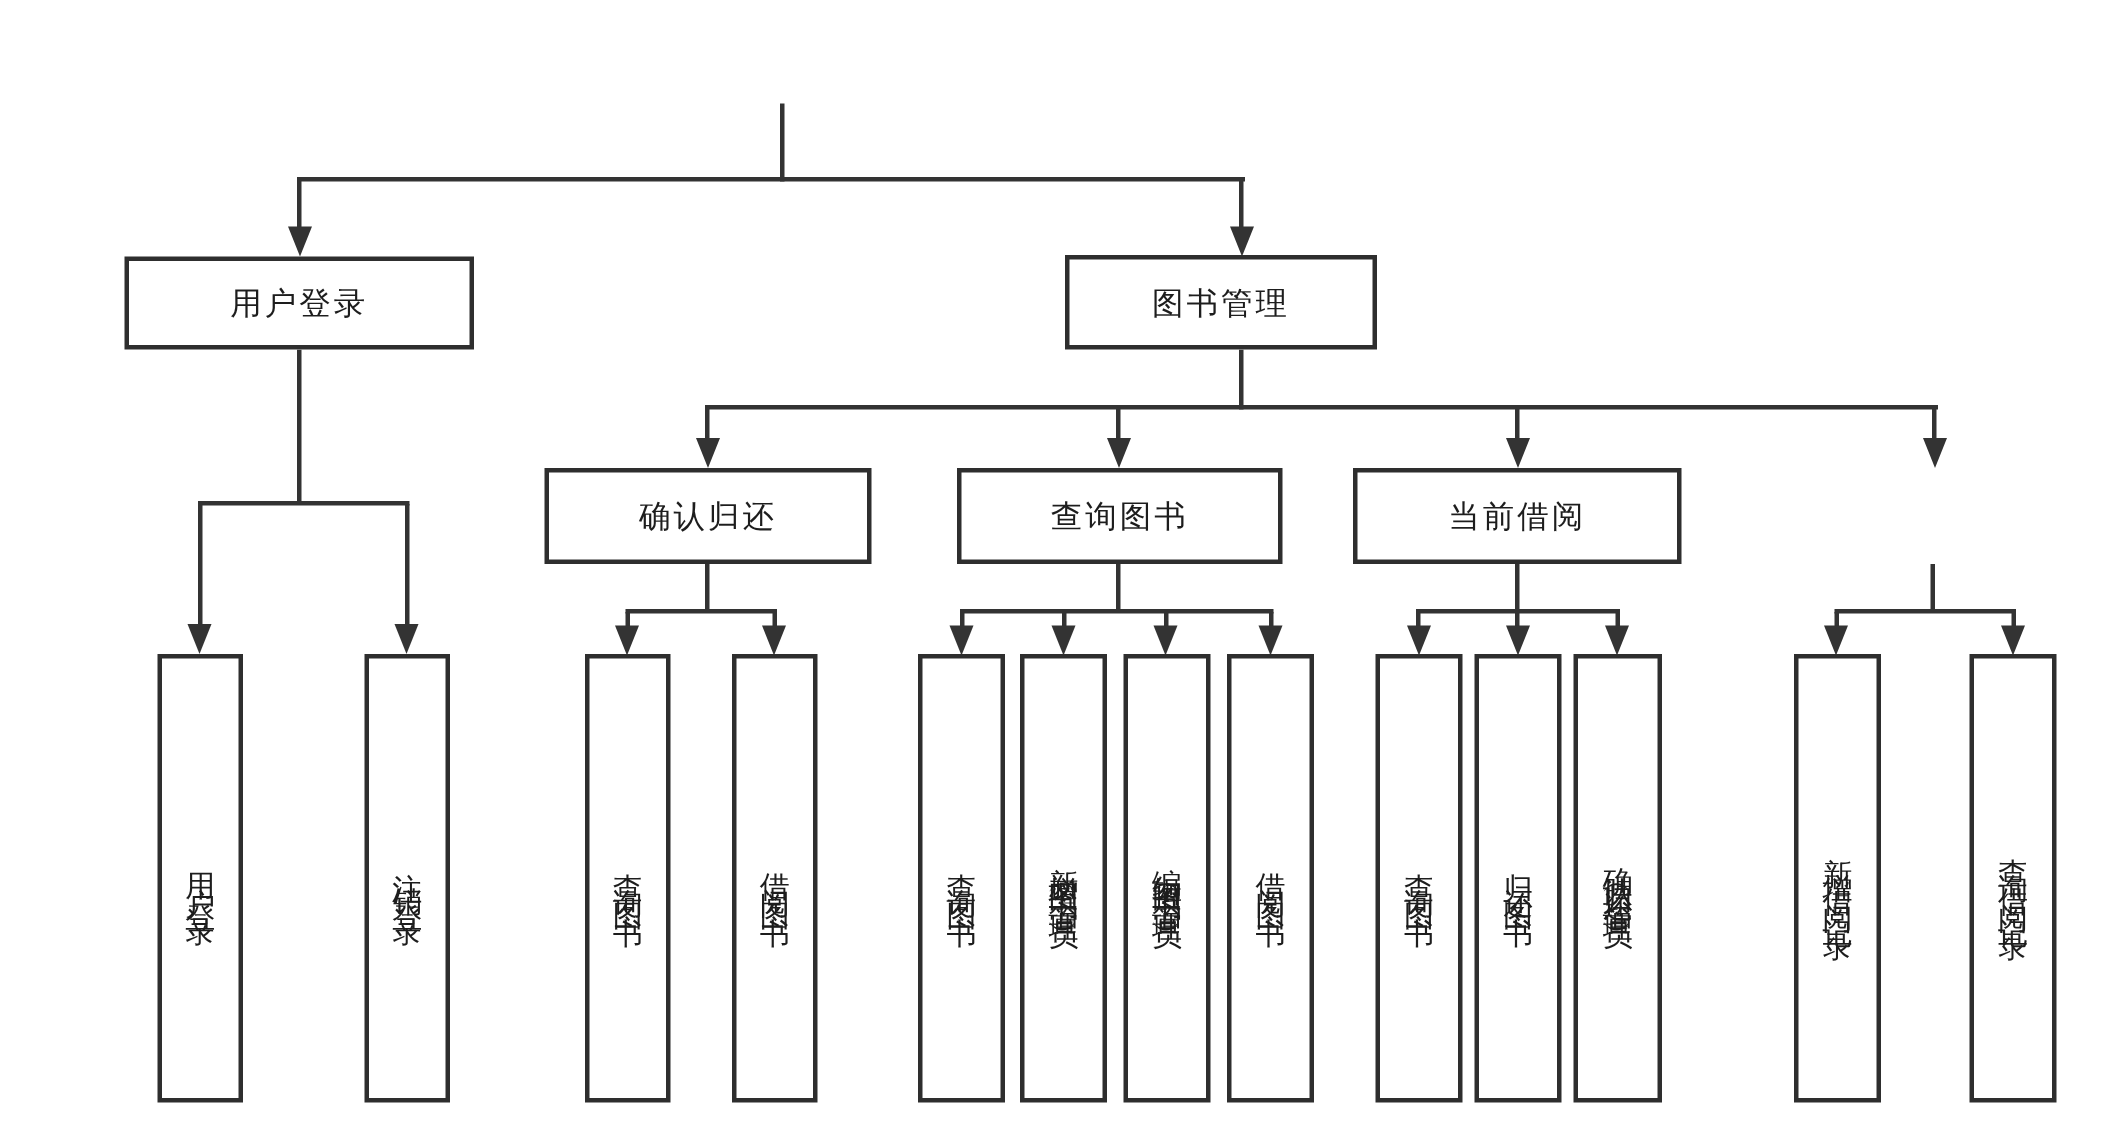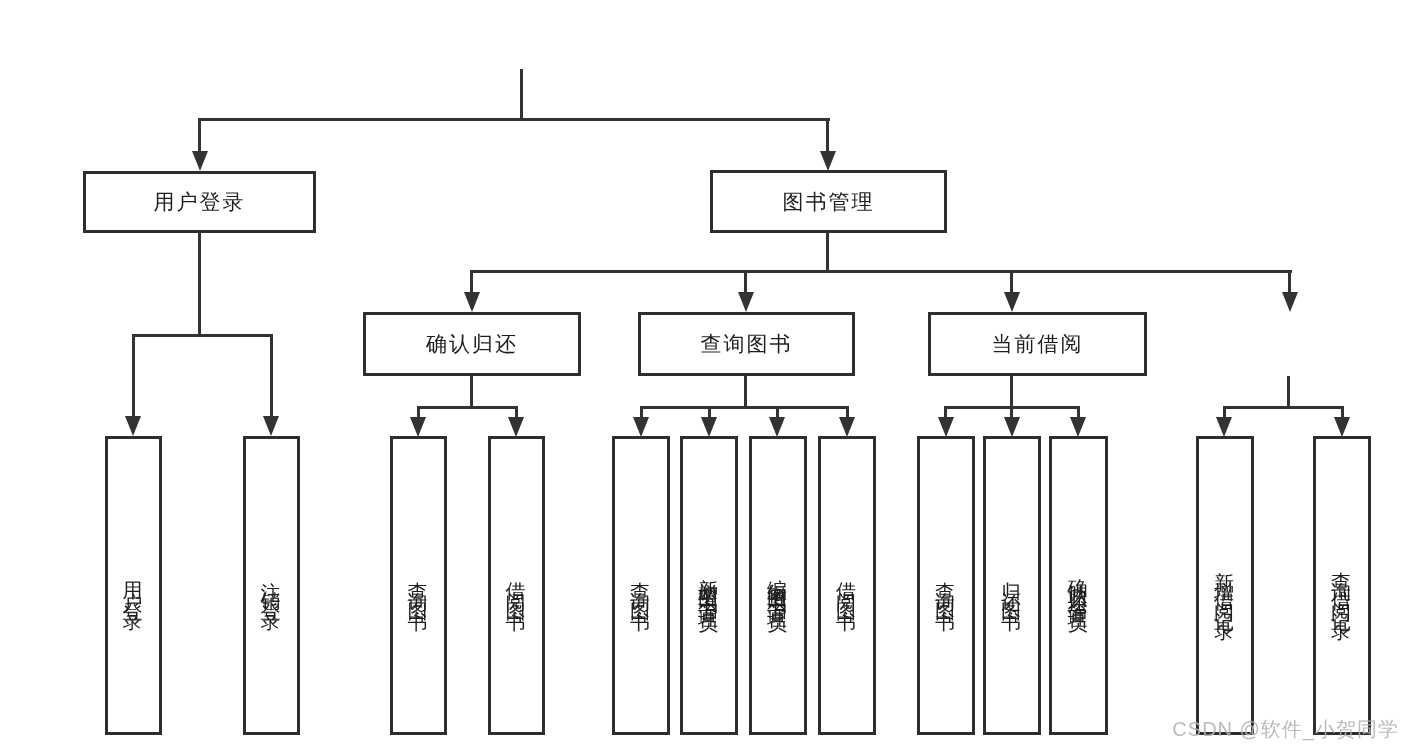--- a/index.html
+++ b/index.html
@@ -60,21 +60,21 @@
 
 
   <div class="ln" style="left:520px; top:69px;  width:3px;  height:52px;"></div>
   <div class="ln" style="left:198px; top:118px; width:632px; height:3px;"></div>
   <div class="ln" style="left:198px; top:120px; width:3px;  height:34px;"></div>
   <div class="ln" style="left:826px; top:120px; width:3px;  height:34px;"></div>
   <div class="ar" style="left:192px; top:151px;"></div>
   <div class="ar" style="left:820px; top:151px;"></div>
 
   <div class="box hbox" style="left:83px;  top:171px; width:233px; height:62px;">用户登录</div>
-  <div class="box hbox" style="left:710px; top:170px; width:237px; height:63px;">图书管理</div>
+  <div class="box hbox" style="left:710px; top:170px; width:208px; height:63px;">图书管理</div>
 
   <div class="ln" style="left:198px; top:233px; width:3px;   height:103px;"></div>
   <div class="ln" style="left:132px; top:334px; width:141px; height:3px;"></div>
   <div class="ln" style="left:132px; top:336px; width:3px;   height:82px;"></div>
   <div class="ln" style="left:270px; top:336px; width:3px;   height:82px;"></div>
   <div class="ar" style="left:125px; top:416px;"></div>
   <div class="ar" style="left:263px; top:416px;"></div>
 
   <div class="ln" style="left:826px; top:233px; width:3px;   height:40px;"></div>
   <div class="ln" style="left:470px; top:270px; width:822px; height:3px;"></div>
@@ -82,21 +82,21 @@
   <div class="ln" style="left:744px;  top:272px; width:3px; height:22px;"></div>
   <div class="ln" style="left:1010px; top:272px; width:3px; height:22px;"></div>
   <div class="ln" style="left:1288px; top:272px; width:3px; height:22px;"></div>
   <div class="ar" style="left:464px;  top:292px;"></div>
   <div class="ar" style="left:738px;  top:292px;"></div>
   <div class="ar" style="left:1004px; top:292px;"></div>
   <div class="ar" style="left:1282px; top:292px;"></div>
 
   <div class="box hbox" style="left:363px;  top:312px; width:218px; height:64px;">确认归还</div>
   <div class="box hbox" style="left:638px;  top:312px; width:217px; height:64px;">查询图书</div>
-  <div class="box hbox" style="left:928px;  top:312px; width:219px; height:64px;">当前借阅</div>
+  <div class="box hbox" style="left:902px;  top:312px; width:219px; height:64px;">当前借阅</div>
 
   <div class="ln" style="left:470px; top:376px; width:3px;   height:32px;"></div>
   <div class="ln" style="left:417px; top:406px; width:101px; height:3px;"></div>
   <div class="ln" style="left:417px; top:408px; width:3px;   height:13px;"></div>
   <div class="ln" style="left:515px; top:408px; width:3px;   height:13px;"></div>
   <div class="ar" style="left:410px; top:417px;"></div>
   <div class="ar" style="left:508px; top:417px;"></div>
 
   <div class="ln" style="left:744px; top:376px; width:3px;   height:32px;"></div>
   <div class="ln" style="left:640px; top:406px; width:209px; height:3px;"></div>
@@ -136,15 +136,14 @@
   <div class="box vbox long" style="left:749px; top:436px; width:58px; height:299px;">编辑图书（管理员）</div>
   <div class="box vbox" style="left:818px; top:436px; width:58px; height:299px;">借阅图书</div>
 
   <div class="box vbox" style="left:917px; top:436px; width:58px; height:299px;">查询图书</div>
   <div class="box vbox" style="left:983px; top:436px; width:58px; height:299px;">归还图书</div>
   <div class="box vbox long" style="left:1049px; top:436px; width:59px; height:299px;">确认归还（管理员）</div>
 
   <div class="box vbox" style="left:1196px; top:436px; width:58px; height:299px;">新增借阅记录</div>
   <div class="box vbox" style="left:1313px; top:436px; width:58px; height:299px;">查询借阅记录</div>
 
-  <div class="wm">CSDN @软件_小贺同学</div>
 
 </div>
 
 </body></html>

